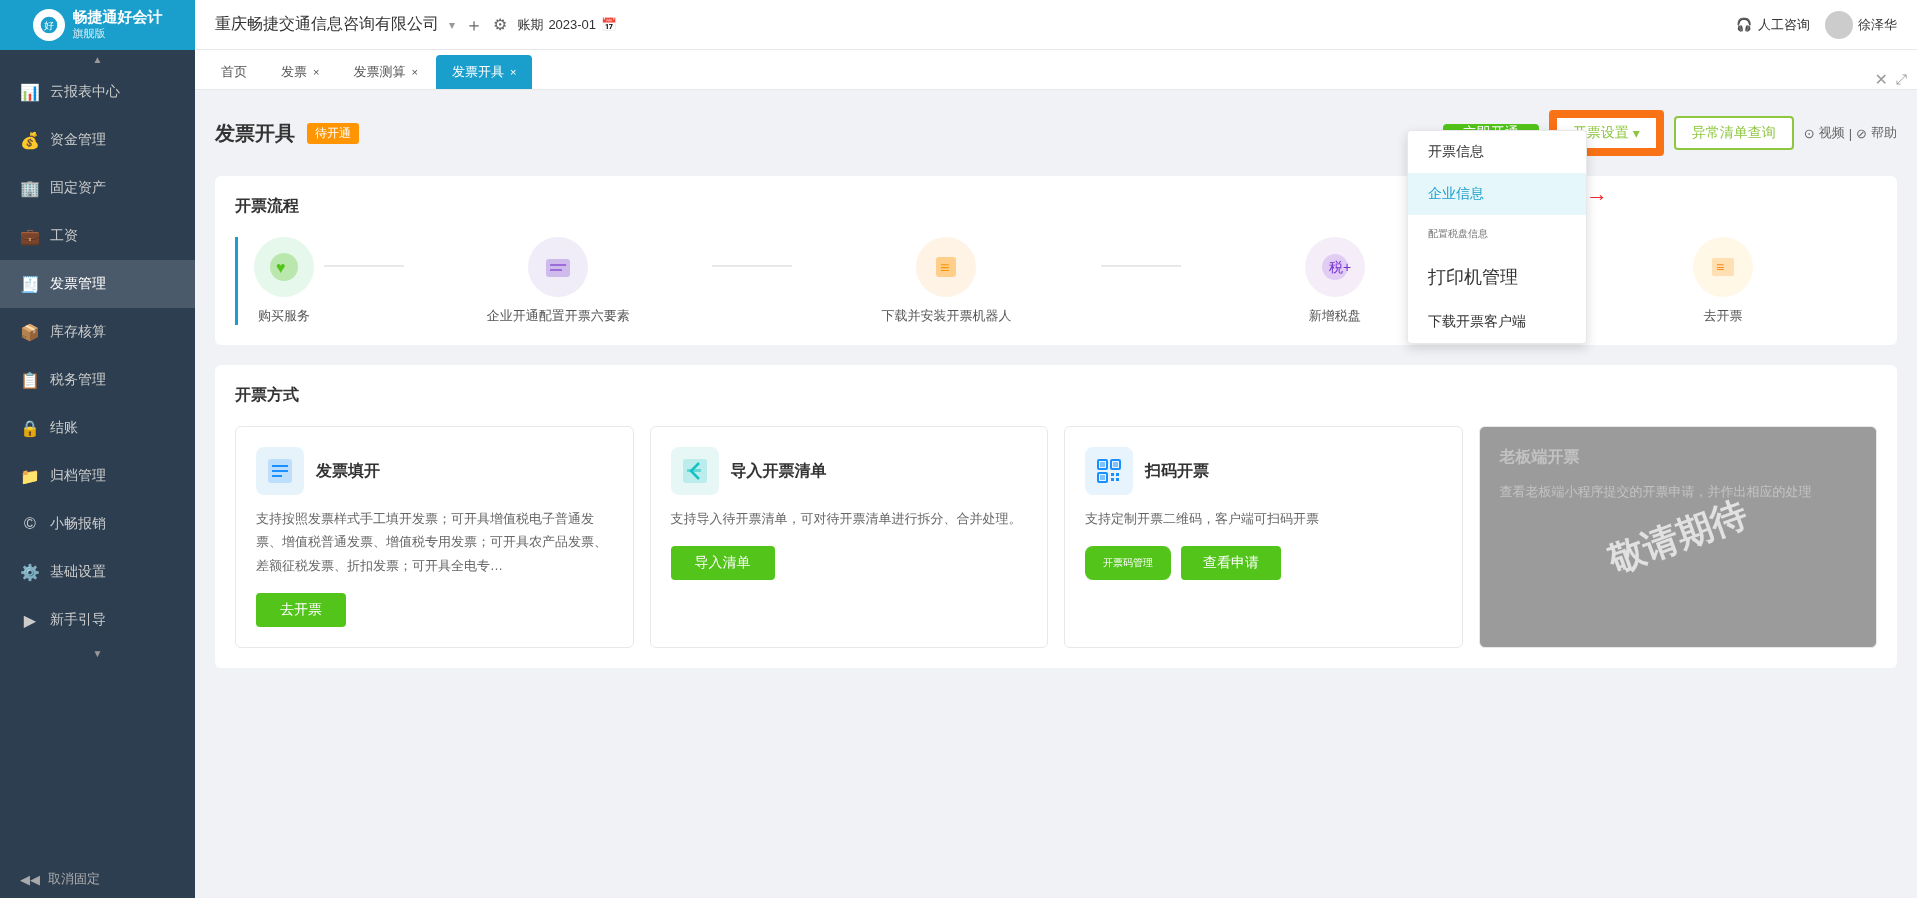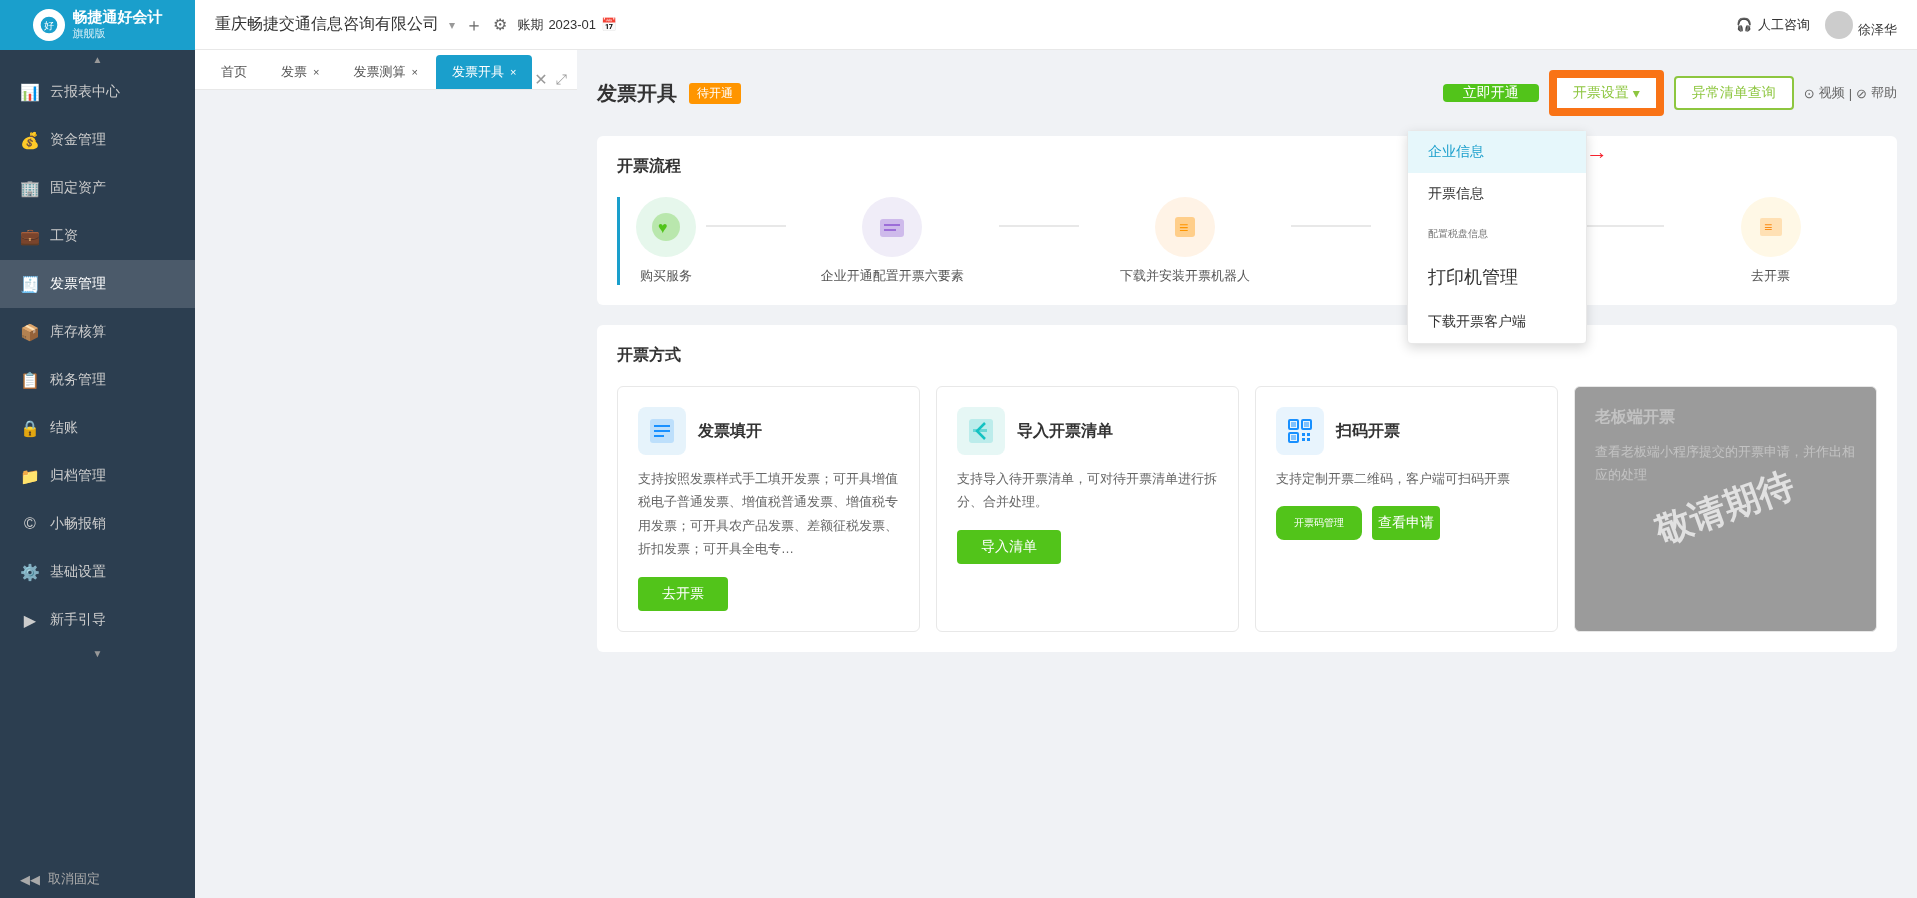--- a/index.html
+++ b/index.html
@@ -37,21 +37,21 @@
       display: flex; align-items: center; padding: 0 20px; flex: 1;
       gap: 10px;
     }
     .company-name { font-size: 16px; color: #333; font-family: Liberation Serif, serif; }
     .company-dropdown { color: #999; cursor: pointer; font-size: 12px; }
     .header-add { color: #666; font-size: 18px; cursor: pointer; }
     .header-settings { color: #666; font-size: 16px; cursor: pointer; }
     .header-period { font-size: 13px; color: #333; display: flex; align-items: center; gap: 5px; }
     .header-right { display: flex; align-items: center; gap: 15px; padding-right: 20px; }
     .header-consult { display: flex; align-items: center; gap: 5px; font-size: 13px; color: #333; cursor: pointer; }
-    .header-user { display: flex; align-items: flex-end; gap: 5px; font-size: 13px; color: #333; cursor: pointer; }
+    .header-user { display: flex; align-items: center; gap: 5px; font-size: 13px; color: #333; cursor: pointer; }
     .user-avatar { width: 28px; height: 28px; background: #ccc; border-radius: 50%; }
 
     
     .main-layout { display: flex; height: calc(898px - 50px); }
 
     
     .sidebar {
       width: 195px;
       background: #2c3e50;
       flex-shrink: 0;
@@ -77,21 +77,21 @@
     }
     .sidebar-bottom {
       position: absolute; bottom: 0; width: 100%;
       background: #2c3e50;
       padding: 10px 20px;
       color: #aaa; font-size: 13px; cursor: pointer;
       display: flex; align-items: center; gap: 8px;
     }
 
     
-    .content-area { flex: 1; display: flex; flex-direction: row; overflow: hidden; background: #f0f2f5; }
+    .content-area { flex: 1; display: flex; flex-direction: column; overflow: hidden; background: #f0f2f5; }
 
     
     .tabs-bar {
       height: 40px;
       background: #fff;
       display: flex; align-items: flex-end;
       padding: 0 10px;
       border-bottom: 1px solid #e8e8e8;
       gap: 2px;
     }
@@ -189,21 +189,21 @@
     .method-icon { width: 48px; height: 48px; border-radius: 8px; display: flex; align-items: center; justify-content: center; font-size: 24px; }
     .method-icon.blue-icon { background: #e6f3fb; color: #1890ff; }
     .method-icon.teal-icon { background: #e6f7f5; color: #13c2c2; }
     .method-icon.light-blue-icon { background: #e8f4fd; color: #1890ff; }
     .method-title { font-size: 16px; font-weight: bold; color: #333; }
     .method-desc { font-size: 13px; color: #666; line-height: 1.8; margin-bottom: 16px; }
     .method-desc.white-text { color: #fff; }
     .btn-go { background: #52c41a; color: #fff; border: none; padding: 8px 24px; border-radius: 4px; font-size: 14px; cursor: pointer; }
     .btn-import { background: #52c41a; color: #fff; border: none; padding: 8px 24px; border-radius: 4px; font-size: 14px; cursor: pointer; }
     .btn-qr { background: #52c41a; color: #fff; border: none; padding: 8px 18px; border-radius: 8px; font-size: 10px; cursor: pointer; }
-    .btn-view { background: #52c41a; color: #fff; border: none; padding: 8px 6px; border-radius: 4px; font-size: 14px; cursor: pointer; }
+    .btn-view { background: #52c41a; color: #fff; border: none; padding: 8px 22px; border-radius: 4px; font-size: 14px; cursor: pointer; }
     .method-footer { display: flex; gap: 10px; }
 
     
     .watermark-overlay {
       position: absolute; top: 0; left: 0; right: 0; bottom: 0;
       display: flex; align-items: center; justify-content: center;
       background: rgba(153,153,153,0.6);
       border-radius: 6px;
       pointer-events: none;
     }
@@ -500,27 +500,27 @@
               <span class="watermark-text">敬请期待</span>
             </div>
           </div>
 
         </div>
       </div>
 
     </div>
 
     <div style="position:absolute;top:130px;right:330px;width:180px;background:#fff;border:1px solid #e8e8e8;border-radius:4px;box-shadow:0 4px 12px rgba(0,0,0,0.15);z-index:200;">
+      <div style="padding:12px 20px;font-size:14px;color:#333;cursor:pointer;">
+        <span>开票信息</span>
+      </div>
       <div style="padding:12px 20px;font-size:14px;color:#1a9fcc;background:#e6f7fb;cursor:pointer;position:relative;">
         <span>企业信息</span>
         <span style="position:absolute;right:-22px;top:50%;transform:translateY(-50%);color:#f5222d;font-size:22px;font-weight:bold;">→</span>
       </div>
-      <div style="padding:12px 20px;font-size:14px;color:#333;cursor:pointer;">
-        <span>开票信息</span>
-      </div>
       <div style="padding:12px 20px;font-size:10px;color:#737373;cursor:pointer;">
         <span>配置税盘信息</span>
       </div>
       <div style="padding:12px 20px;font-size:18px;color:#333;cursor:pointer;">
         <span>打印机管理</span>
       </div>
       <div style="padding:12px 20px;font-size:14px;color:#333;cursor:pointer;">
         <span>下载开票客户端</span>
       </div>
     </div>

